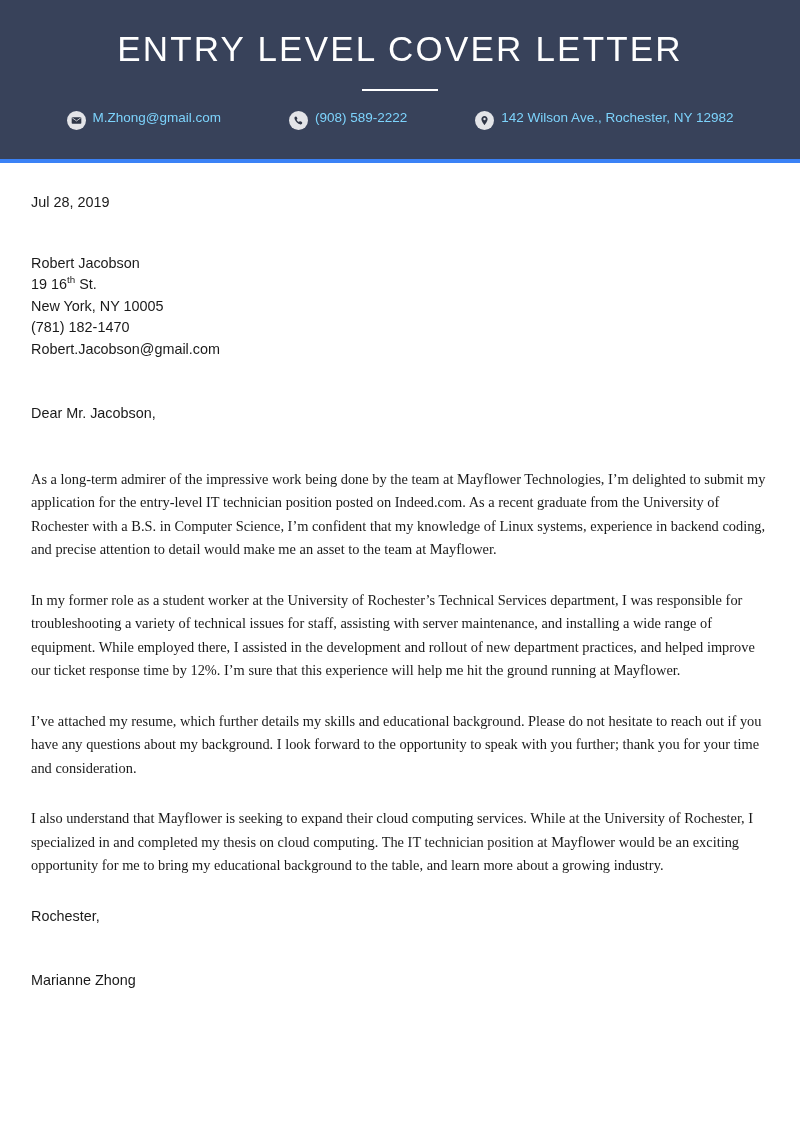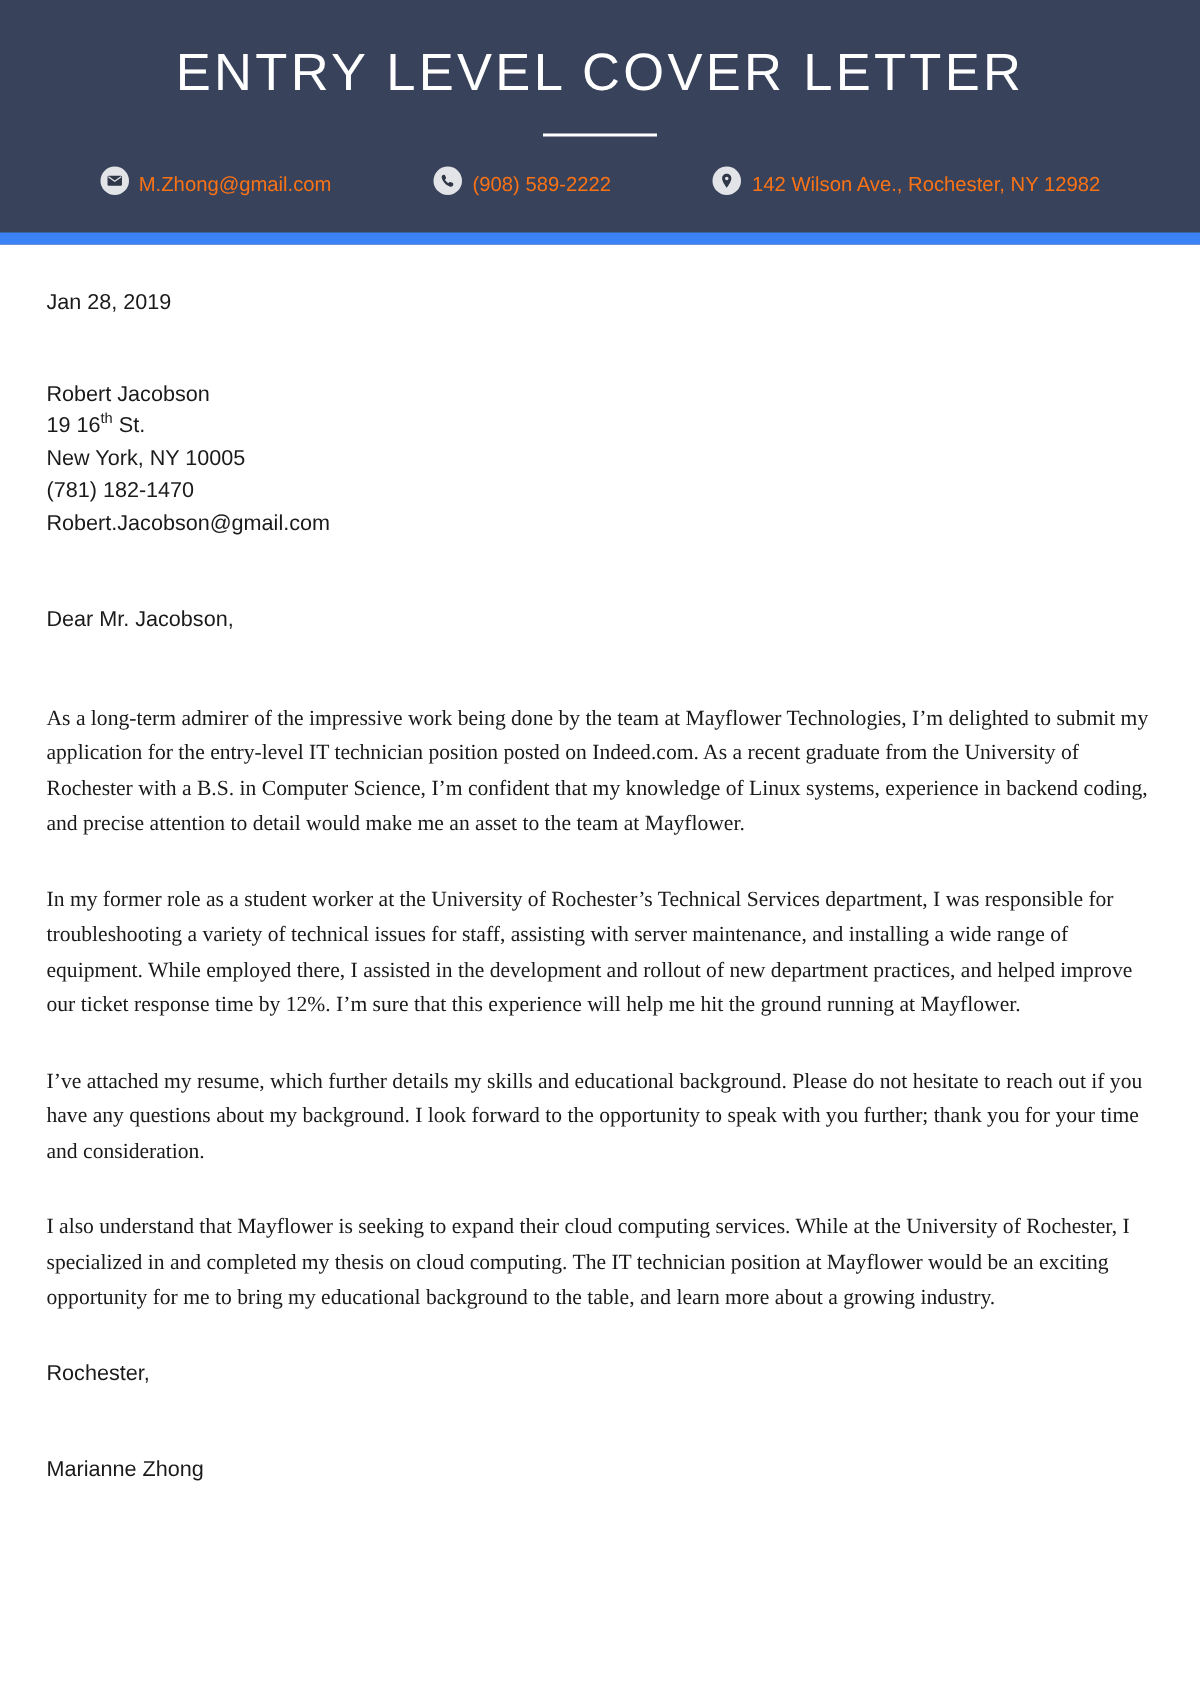--- a/index.html
+++ b/index.html
@@ -15,21 +15,21 @@
     overflow: hidden;
   }
 
   
   .header {
     background: #38425a;
     height: 163px;
     box-sizing: border-box;
     padding-top: 30px;
     position: relative;
-    border-bottom: 8px solid #3b82f6;
+    border-bottom: 4px solid #3b82f6;
   }
   .doc-title {
     text-align: center;
     color: #ffffff;
     font-size: 35px;
     font-weight: 300;
     letter-spacing: 2.2px;
     line-height: 1.1;
     margin: 0;
     font-family: "Liberation Sans", sans-serif;
@@ -43,22 +43,22 @@
 
   
   .contact-row {
     display: flex;
     justify-content: center;
     align-items: center;
     margin-top: 20px;
   }
   .contact-item {
     display: flex;
-    align-items: flex-end;
-    color: #f97316;
+    align-items: flex-start;
+    color: #7dd3fc;
     font-size: 13.5px;
     white-space: nowrap;
   }
   .contact-item + .contact-item {
     margin-left: 68px;
   }
   .contact-icon {
     width: 19px;
     height: 19px;
     border-radius: 50%;
@@ -137,21 +137,21 @@
         </svg>
       </span>
       <span class="contact-text">142 Wilson Ave., Rochester, NY 12982</span>
     </div>
 
   </div>
 </div>
 
 <div class="letter">
 
-  <div class="date-line">Jan 28, 2019</div>
+  <div class="date-line">Jul 28, 2019</div>
 
   <div class="recipient">
     <div>Robert Jacobson</div>
     <div><span>19 16</span><sup>th</sup><span> St.</span></div>
     <div>New York, NY 10005</div>
     <div>(781) 182-1470</div>
     <div>Robert.Jacobson@gmail.com</div>
   </div>
 
   <div class="salutation">Dear Mr. Jacobson,</div>

